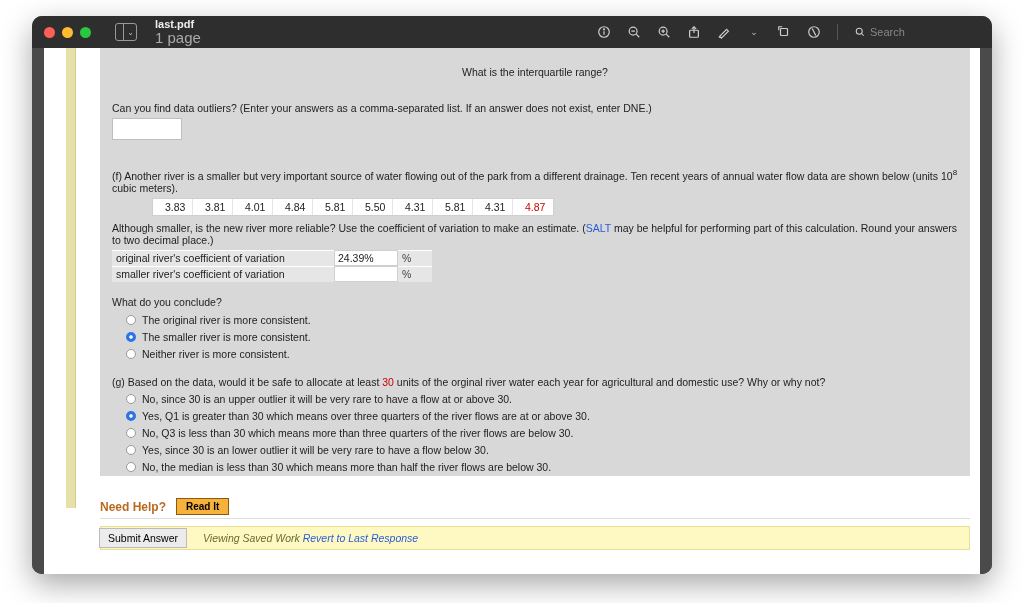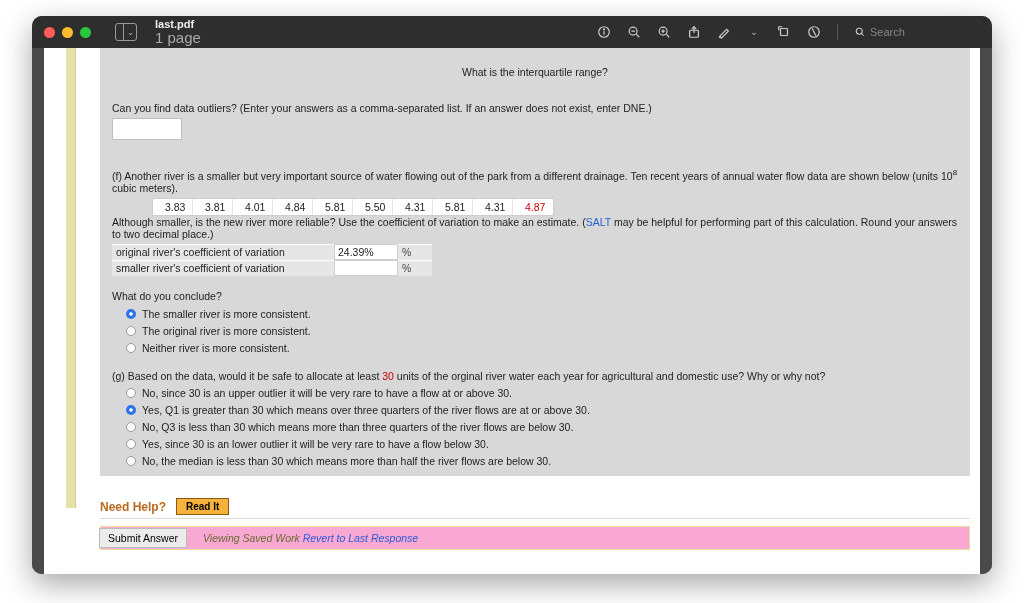--- a/index.html
+++ b/index.html
@@ -160,21 +160,21 @@
   }
   .hr {
     position: absolute; left: 56px; right: 10px; top: 470px;
     height: 1px; background: #ddd;
   }
 
   .footer {
     position: absolute;
     left: 56px; right: 10px; top: 478px;
     height: 24px;
-    background: #f9a8d4;
+    background: #fef9c3;
     border: 1px solid #e8de9a;
     display: flex; align-items: center;
     font-size: 10.5px;
   }
   .submit {
     margin-left: -2px;
     background: #ececec;
     border: 1px solid #bbb;
     font-size: 10.5px;
     padding: 3px 8px;
@@ -290,46 +290,46 @@
             <div class="dcell">4.84</div>
             <div class="dcell">5.81</div>
             <div class="dcell">5.50</div>
             <div class="dcell">4.31</div>
             <div class="dcell">5.81</div>
             <div class="dcell">4.31</div>
             <div class="dcell red">4.87</div>
           </div>
         </div>
 
-        <div class="qrow" style="margin-top:0;">
+        <div class="qrow" style="margin-top:6px;">
           <span>Although smaller, is the new river more reliable? Use the coefficient of variation to make an estimate. (</span><span class="blue">SALT</span><span> may be helpful for performing part of this calculation. Round your answers to two decimal place.)</span>
         </div>
 
         <div class="qrow" style="margin-top:4px; width:320px;">
           <div class="cvline">
             <div class="cvlab">original river's coefficient of variation</div>
             <div class="cvval">24.39%</div>
             <div class="cvunit">%</div>
           </div>
           <div class="cvline">
             <div class="cvlab">smaller river's coefficient of variation</div>
             <div class="cvval"></div>
             <div class="cvunit">%</div>
           </div>
         </div>
 
         <div class="qrow" style="margin-top:14px;">What do you conclude?</div>
         <div class="opts">
           <div class="opt">
+              <span class="rdot"></span>
+              <span>The original river is more consistent.</span>
+            </div>
+          <div class="opt">
               <span class="rdot sel"></span>
               <span>The smaller river is more consistent.</span>
-            </div>
-          <div class="opt">
-              <span class="rdot"></span>
-              <span>The original river is more consistent.</span>
             </div>
           <div class="opt">
               <span class="rdot"></span>
               <span>Neither river is more consistent.</span>
             </div>
         </div>
 
         <div class="qrow" style="margin-top:16px;">
           <span>(g) Based on the data, would it be safe to allocate at least </span><span class="red">30</span><span> units of the orginal river water each year for agricultural and domestic use? Why or why not?</span>
         </div>

